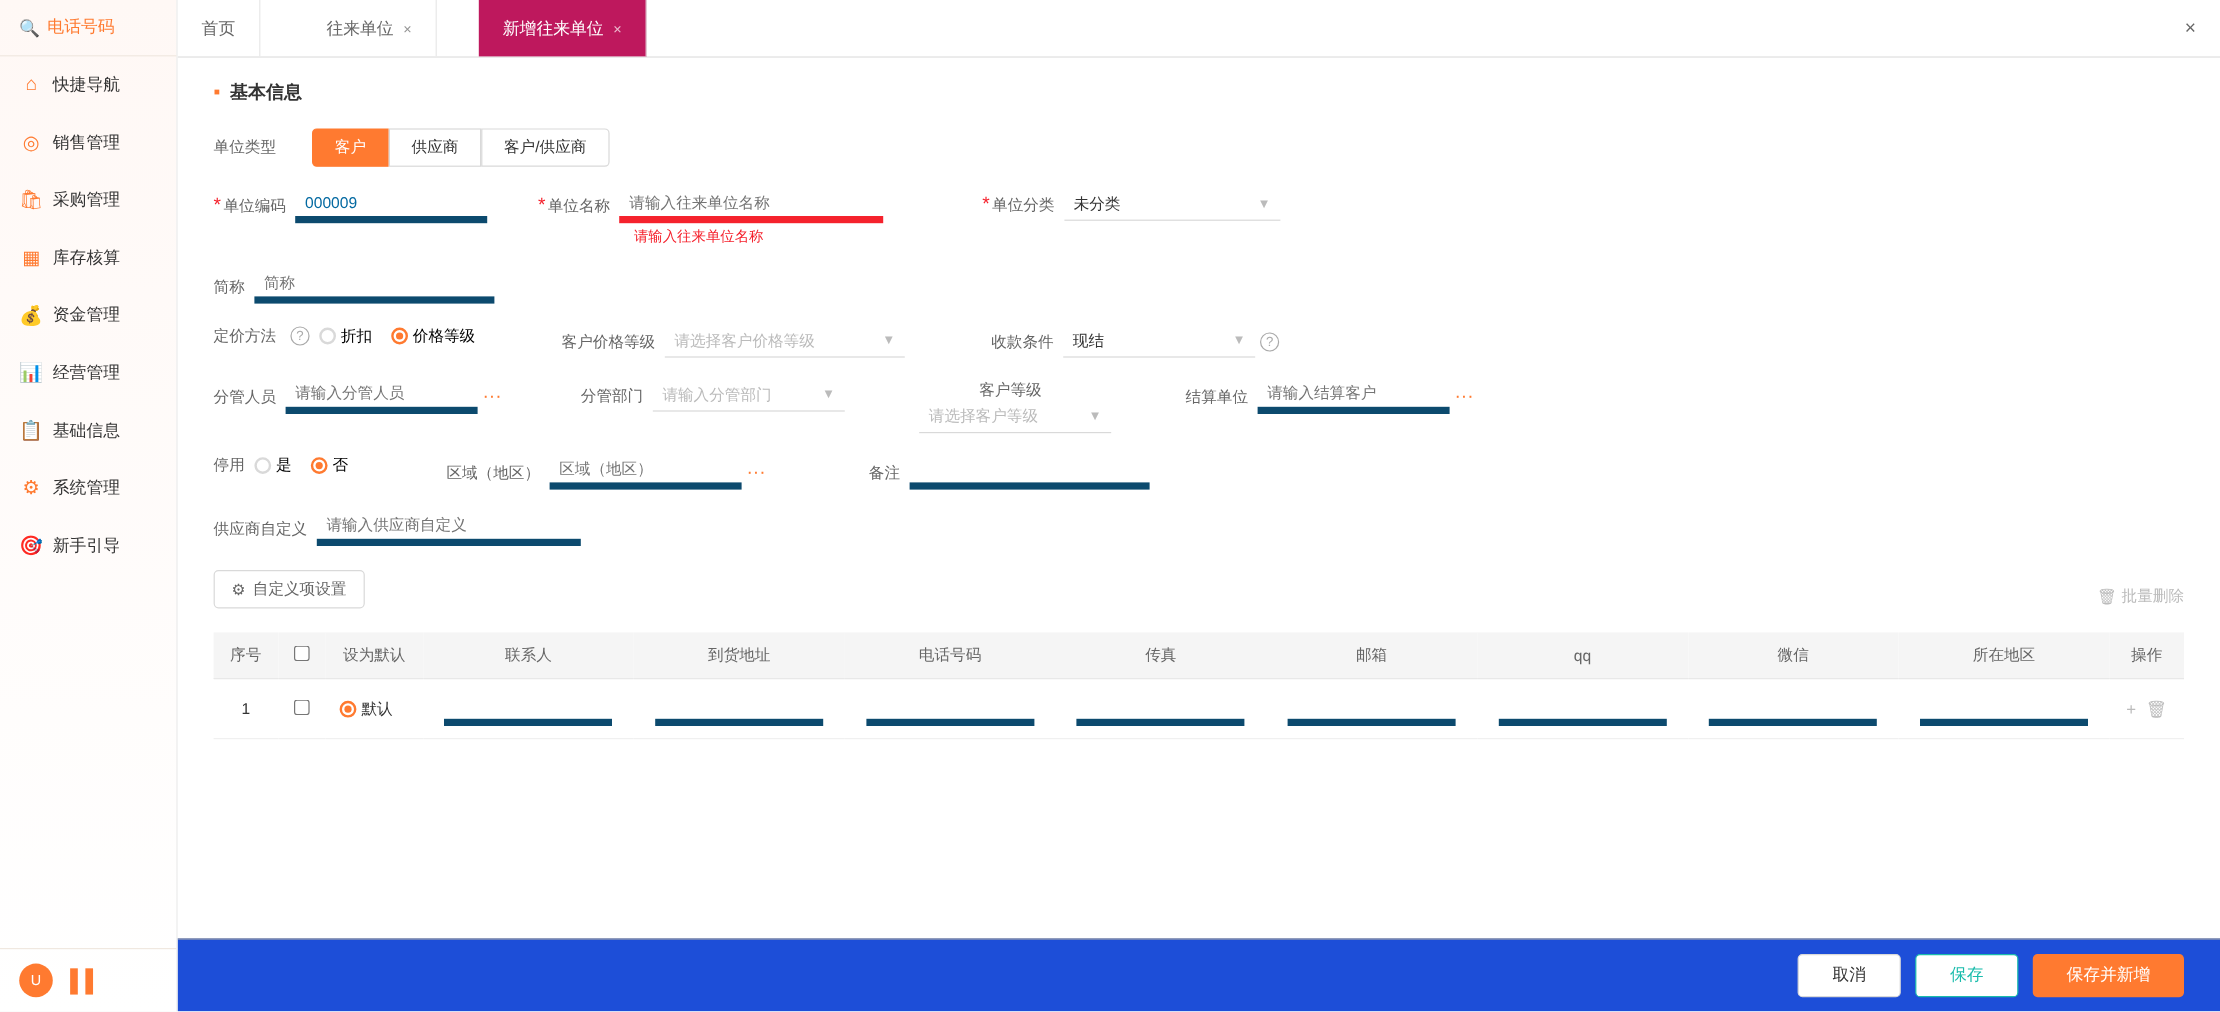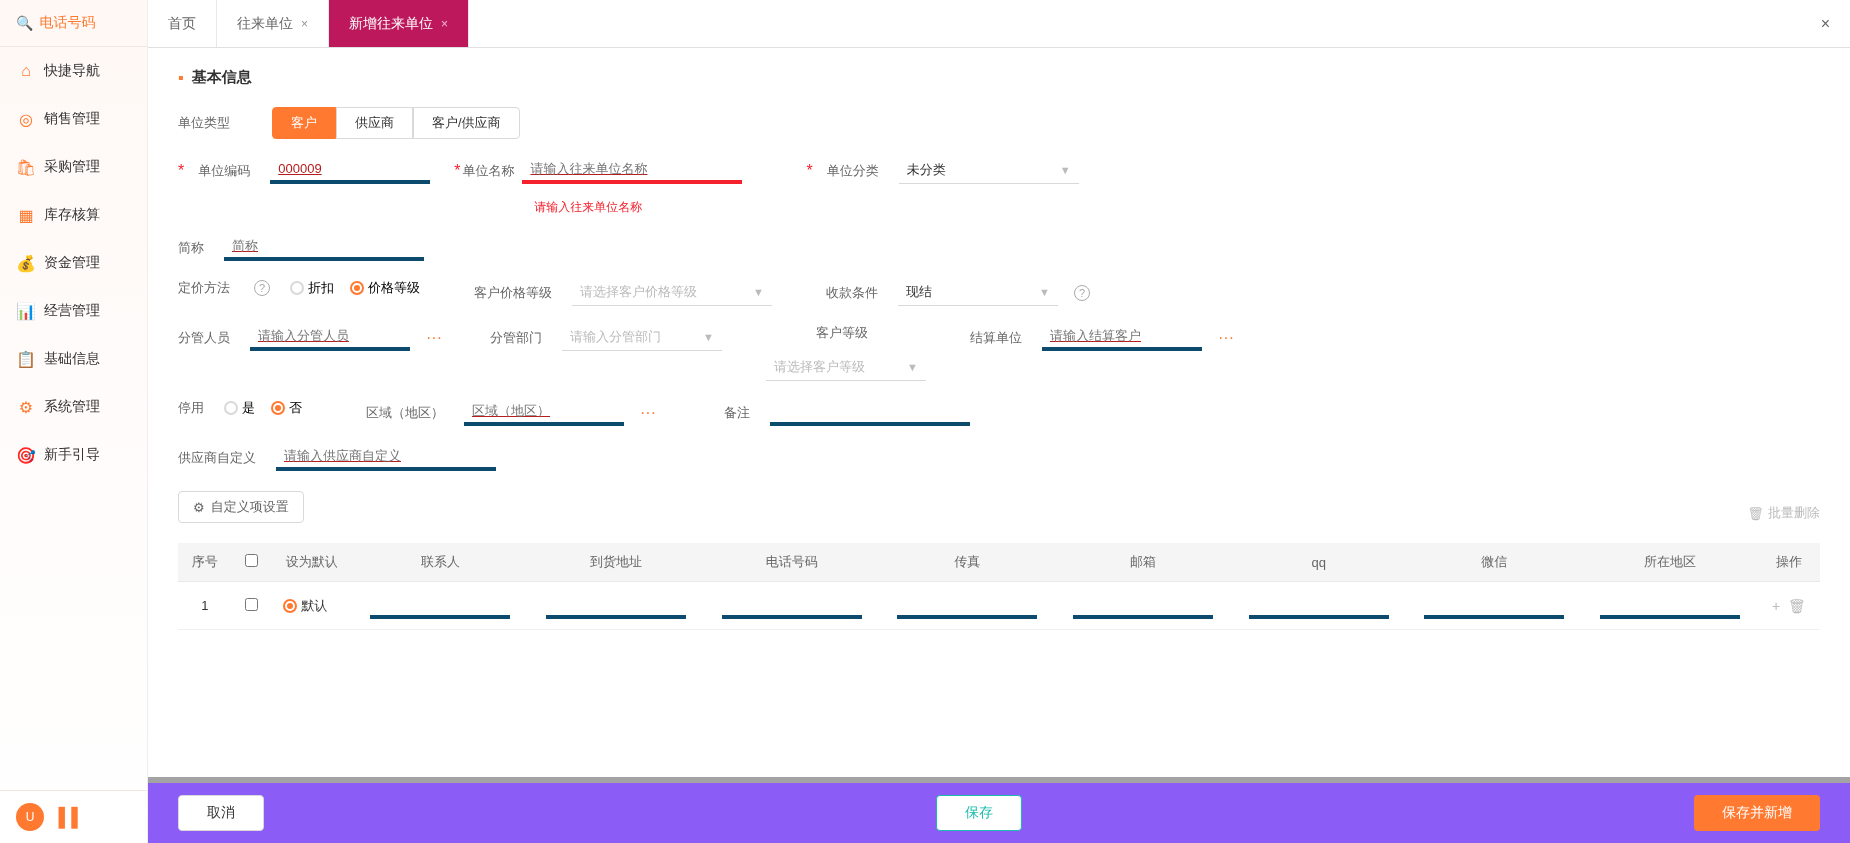--- a/index.html
+++ b/index.html
@@ -45,20 +45,21 @@
     .main { flex: 1; display: flex; flex-direction: column; overflow: hidden; }
 
     
     .tab-bar {
       background: #fff;
       border-bottom: 1px solid #e0e0e0;
       display: flex;
       align-items: stretch;
       height: 48px;
       position: relative;
+      gap: 35px;
     }
     .tab {
       display: flex; align-items: center; padding: 0 20px;
       font-size: 14px; color: #666; cursor: pointer;
       border-right: 1px solid #e8e8e8;
       gap: 8px;
       position: relative;
     }
     .tab.active {
       background: #be185d;
@@ -85,37 +86,35 @@
 
     
     .form-row {
       display: flex; align-items: flex-start;
       margin-bottom: 18px;
       flex-wrap: wrap;
       gap: 0;
     }
     .form-group {
       display: flex; align-items: center;
-      margin-right: 24px;
+      margin-right: 42px;
       flex-shrink: 0;
-      gap: 12px;
     }
     .form-label {
       font-size: 13px; color: #666;
       white-space: nowrap;
       margin-right: 8px;
     }
     .required-star { color: #f5222d; margin-right: 2px; }
     .form-input {
-      border: none; border-bottom: 4px solid #0c4a6e;
+      border: none; border-bottom: 6px solid #0c4a6e;
       outline: none; padding: 4px 8px;
-      font-size: 13px; color: #b91c1c;
+      font-size: 13px; color: #0369a1;
       background: transparent;
       min-width: 140px;
-      text-decoration: underline;
     }
     .form-input.error { border-bottom-color: #f5222d; }
     .error-msg { color: #f5222d; font-size: 12px; margin-top: 3px; }
 
     .unit-type-buttons { display: flex; gap: 0; padding-left: 22px; }
     .unit-btn {
       padding: 6px 18px;
       font-size: 13px;
       border: 1px solid #d9d9d9;
       background: #fff;
@@ -171,25 +170,25 @@
       color: #666; font-weight: normal; text-align: center;
     }
     .data-table td {
       padding: 10px 12px; border-bottom: 1px solid #f0f0f0;
       color: #333; text-align: center;
     }
     .data-table td input[type="checkbox"] { cursor: pointer; }
 
     
     .footer-bar {
-      background: #8b5cf6;
-      border-top: 6px solid #a3a3a3;
+      background: #1d4ed8;
+      border-top: 1px solid #a3a3a3;
       padding: 12px 30px;
       display: flex;
-      justify-content: space-between;
+      justify-content: flex-end;
       gap: 12px;
     }
     .btn {
       padding: 8px 28px;
       font-size: 14px;
       border-radius: 4px;
       cursor: pointer;
       border: none;
     }
     .btn-default { background: #fff; border: 1px solid #d9d9d9; color: #333; }

